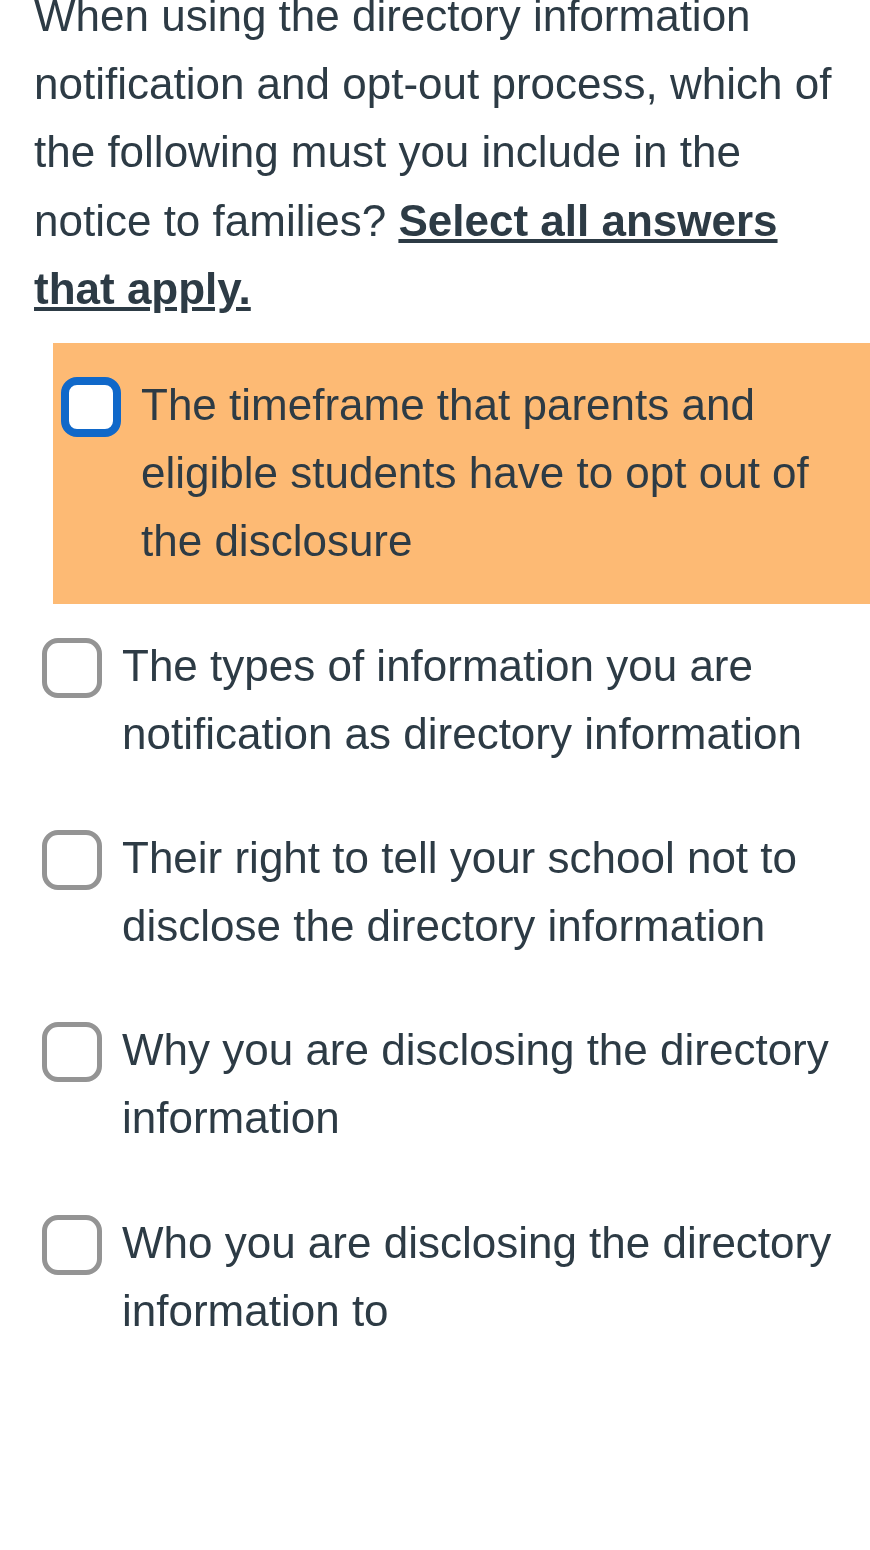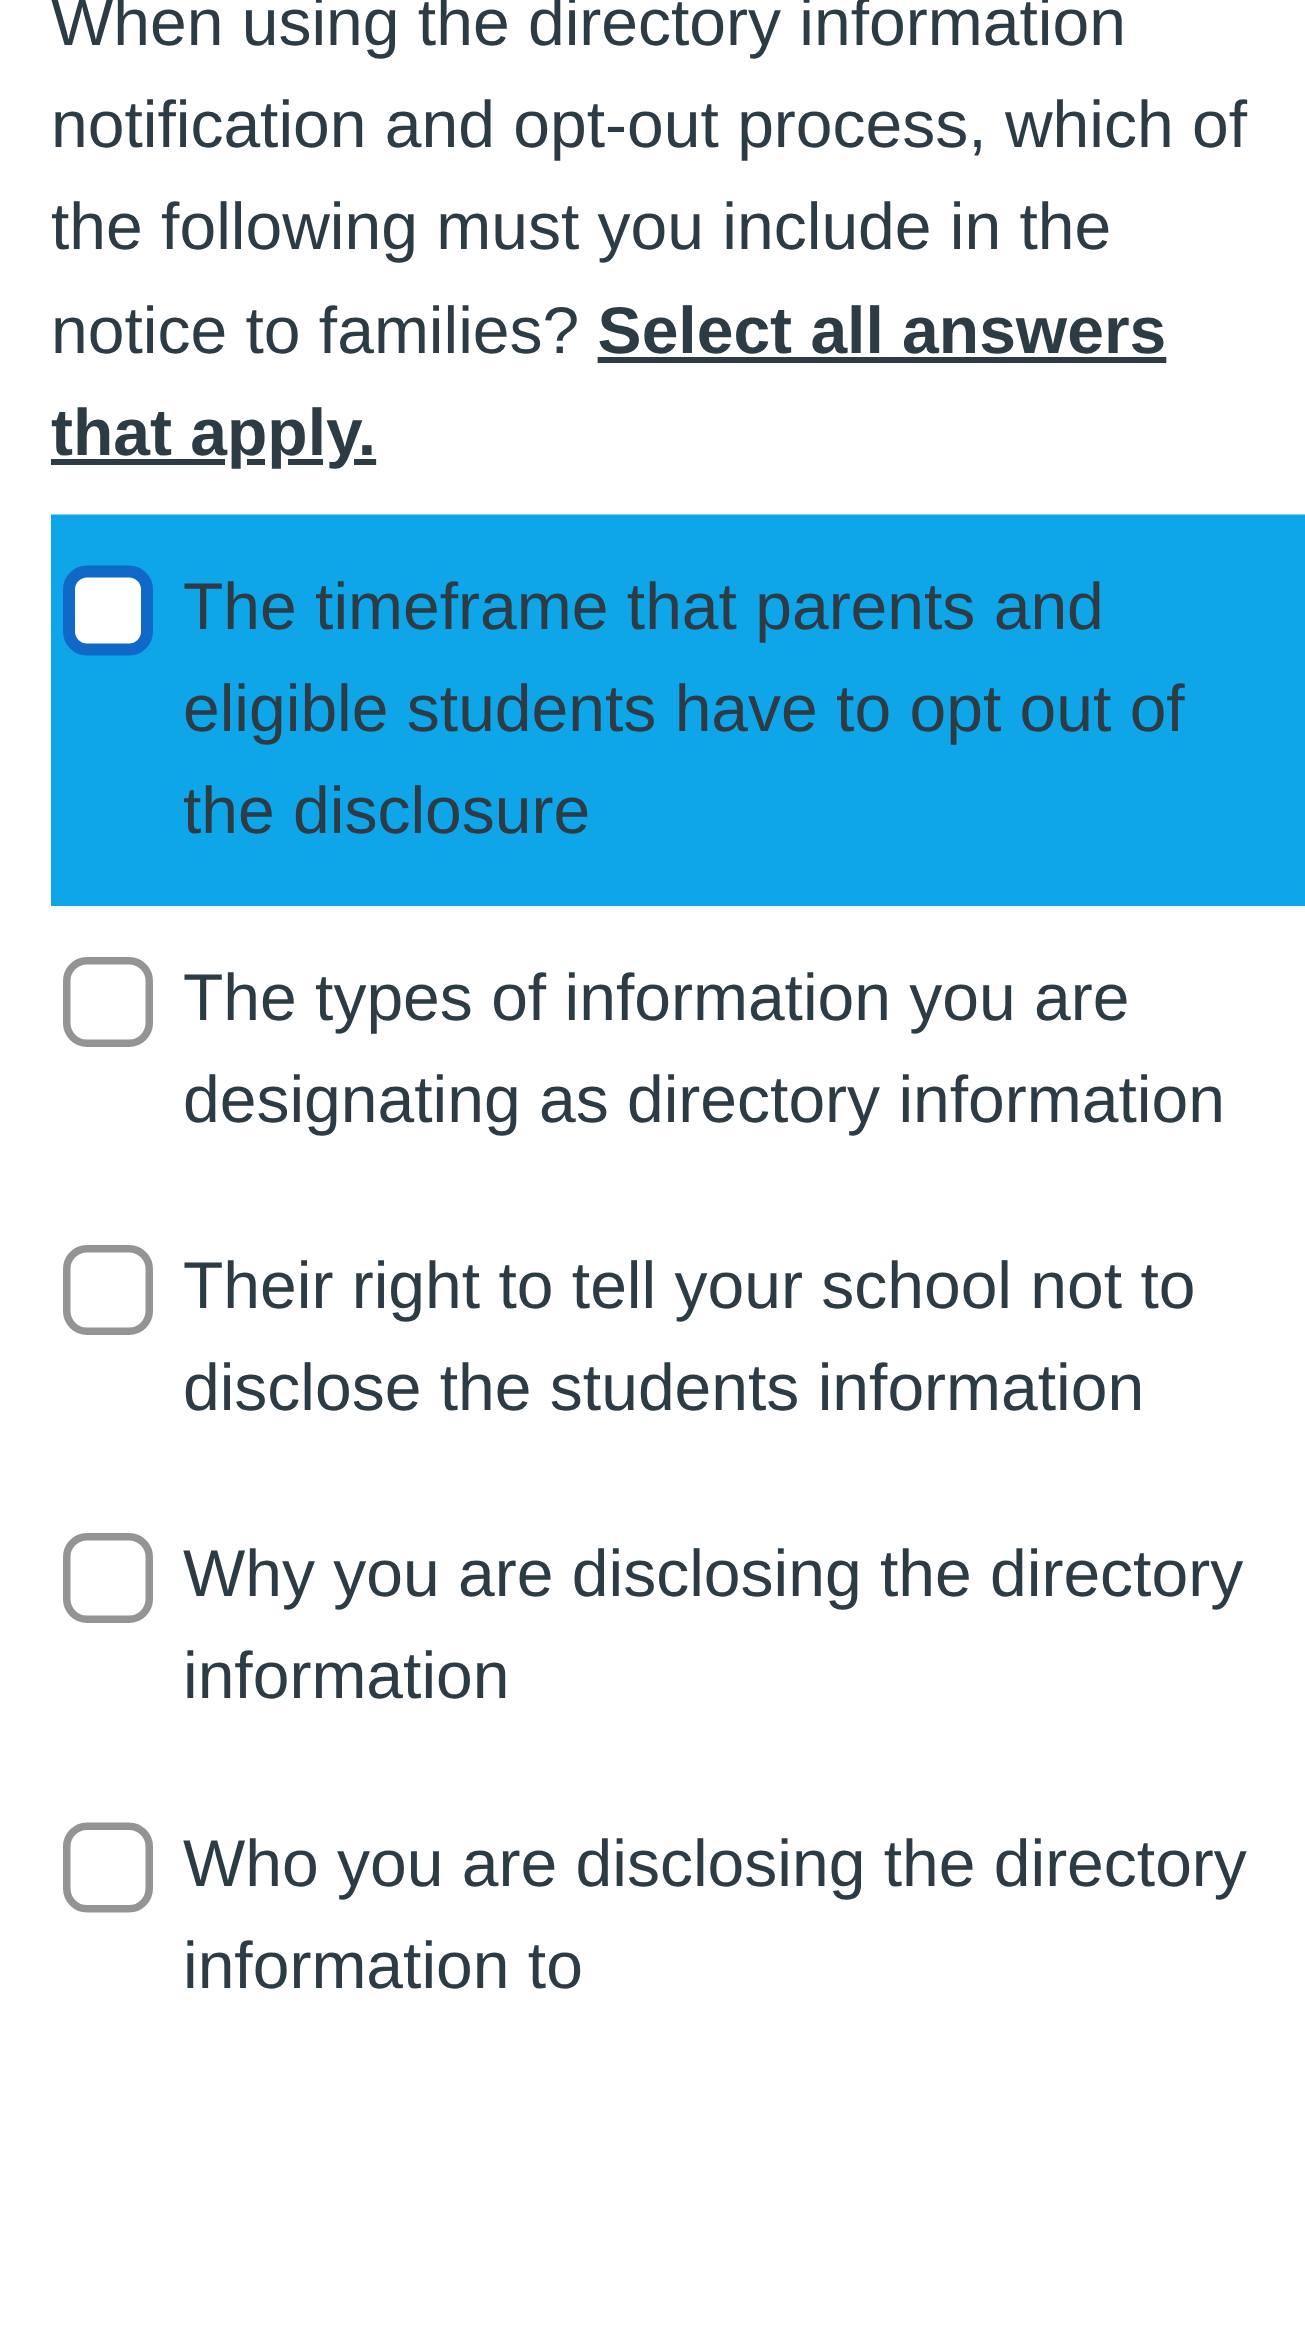--- a/index.html
+++ b/index.html
@@ -27,21 +27,22 @@
     .options {
       padding-left: 34px;
     }
     .option {
       display: flex;
       align-items: flex-start;
       padding: 28px 10px 28px 8px;
       gap: 20px;
     }
     .option.highlight {
-      background: #0ea5e9;
+      background: #fdba74;
+      margin-left: 19px;
     }
     .checkbox {
       flex: 0 0 auto;
       width: 60px;
       height: 60px;
       border-radius: 16px;
       border: 5px solid #949494;
       background: #fff;
       margin-top: 6px;
       cursor: pointer;
@@ -64,26 +65,26 @@
 
 <div class="options">
 
   <div class="option highlight">
     <div class="checkbox focused"></div>
     <div class="option-text">The timeframe that parents and eligible students have to opt out of the disclosure</div>
   </div>
 
   <div class="option">
     <div class="checkbox"></div>
-    <div class="option-text">The types of information you are designating as directory information</div>
+    <div class="option-text">The types of information you are notification as directory information</div>
   </div>
 
   <div class="option">
     <div class="checkbox"></div>
-    <div class="option-text">Their right to tell your school not to disclose the students information</div>
+    <div class="option-text">Their right to tell your school not to disclose the directory information</div>
   </div>
 
   <div class="option">
     <div class="checkbox"></div>
     <div class="option-text">Why you are disclosing the directory information</div>
   </div>
 
   <div class="option">
     <div class="checkbox"></div>
     <div class="option-text">Who you are disclosing the directory information to</div>

